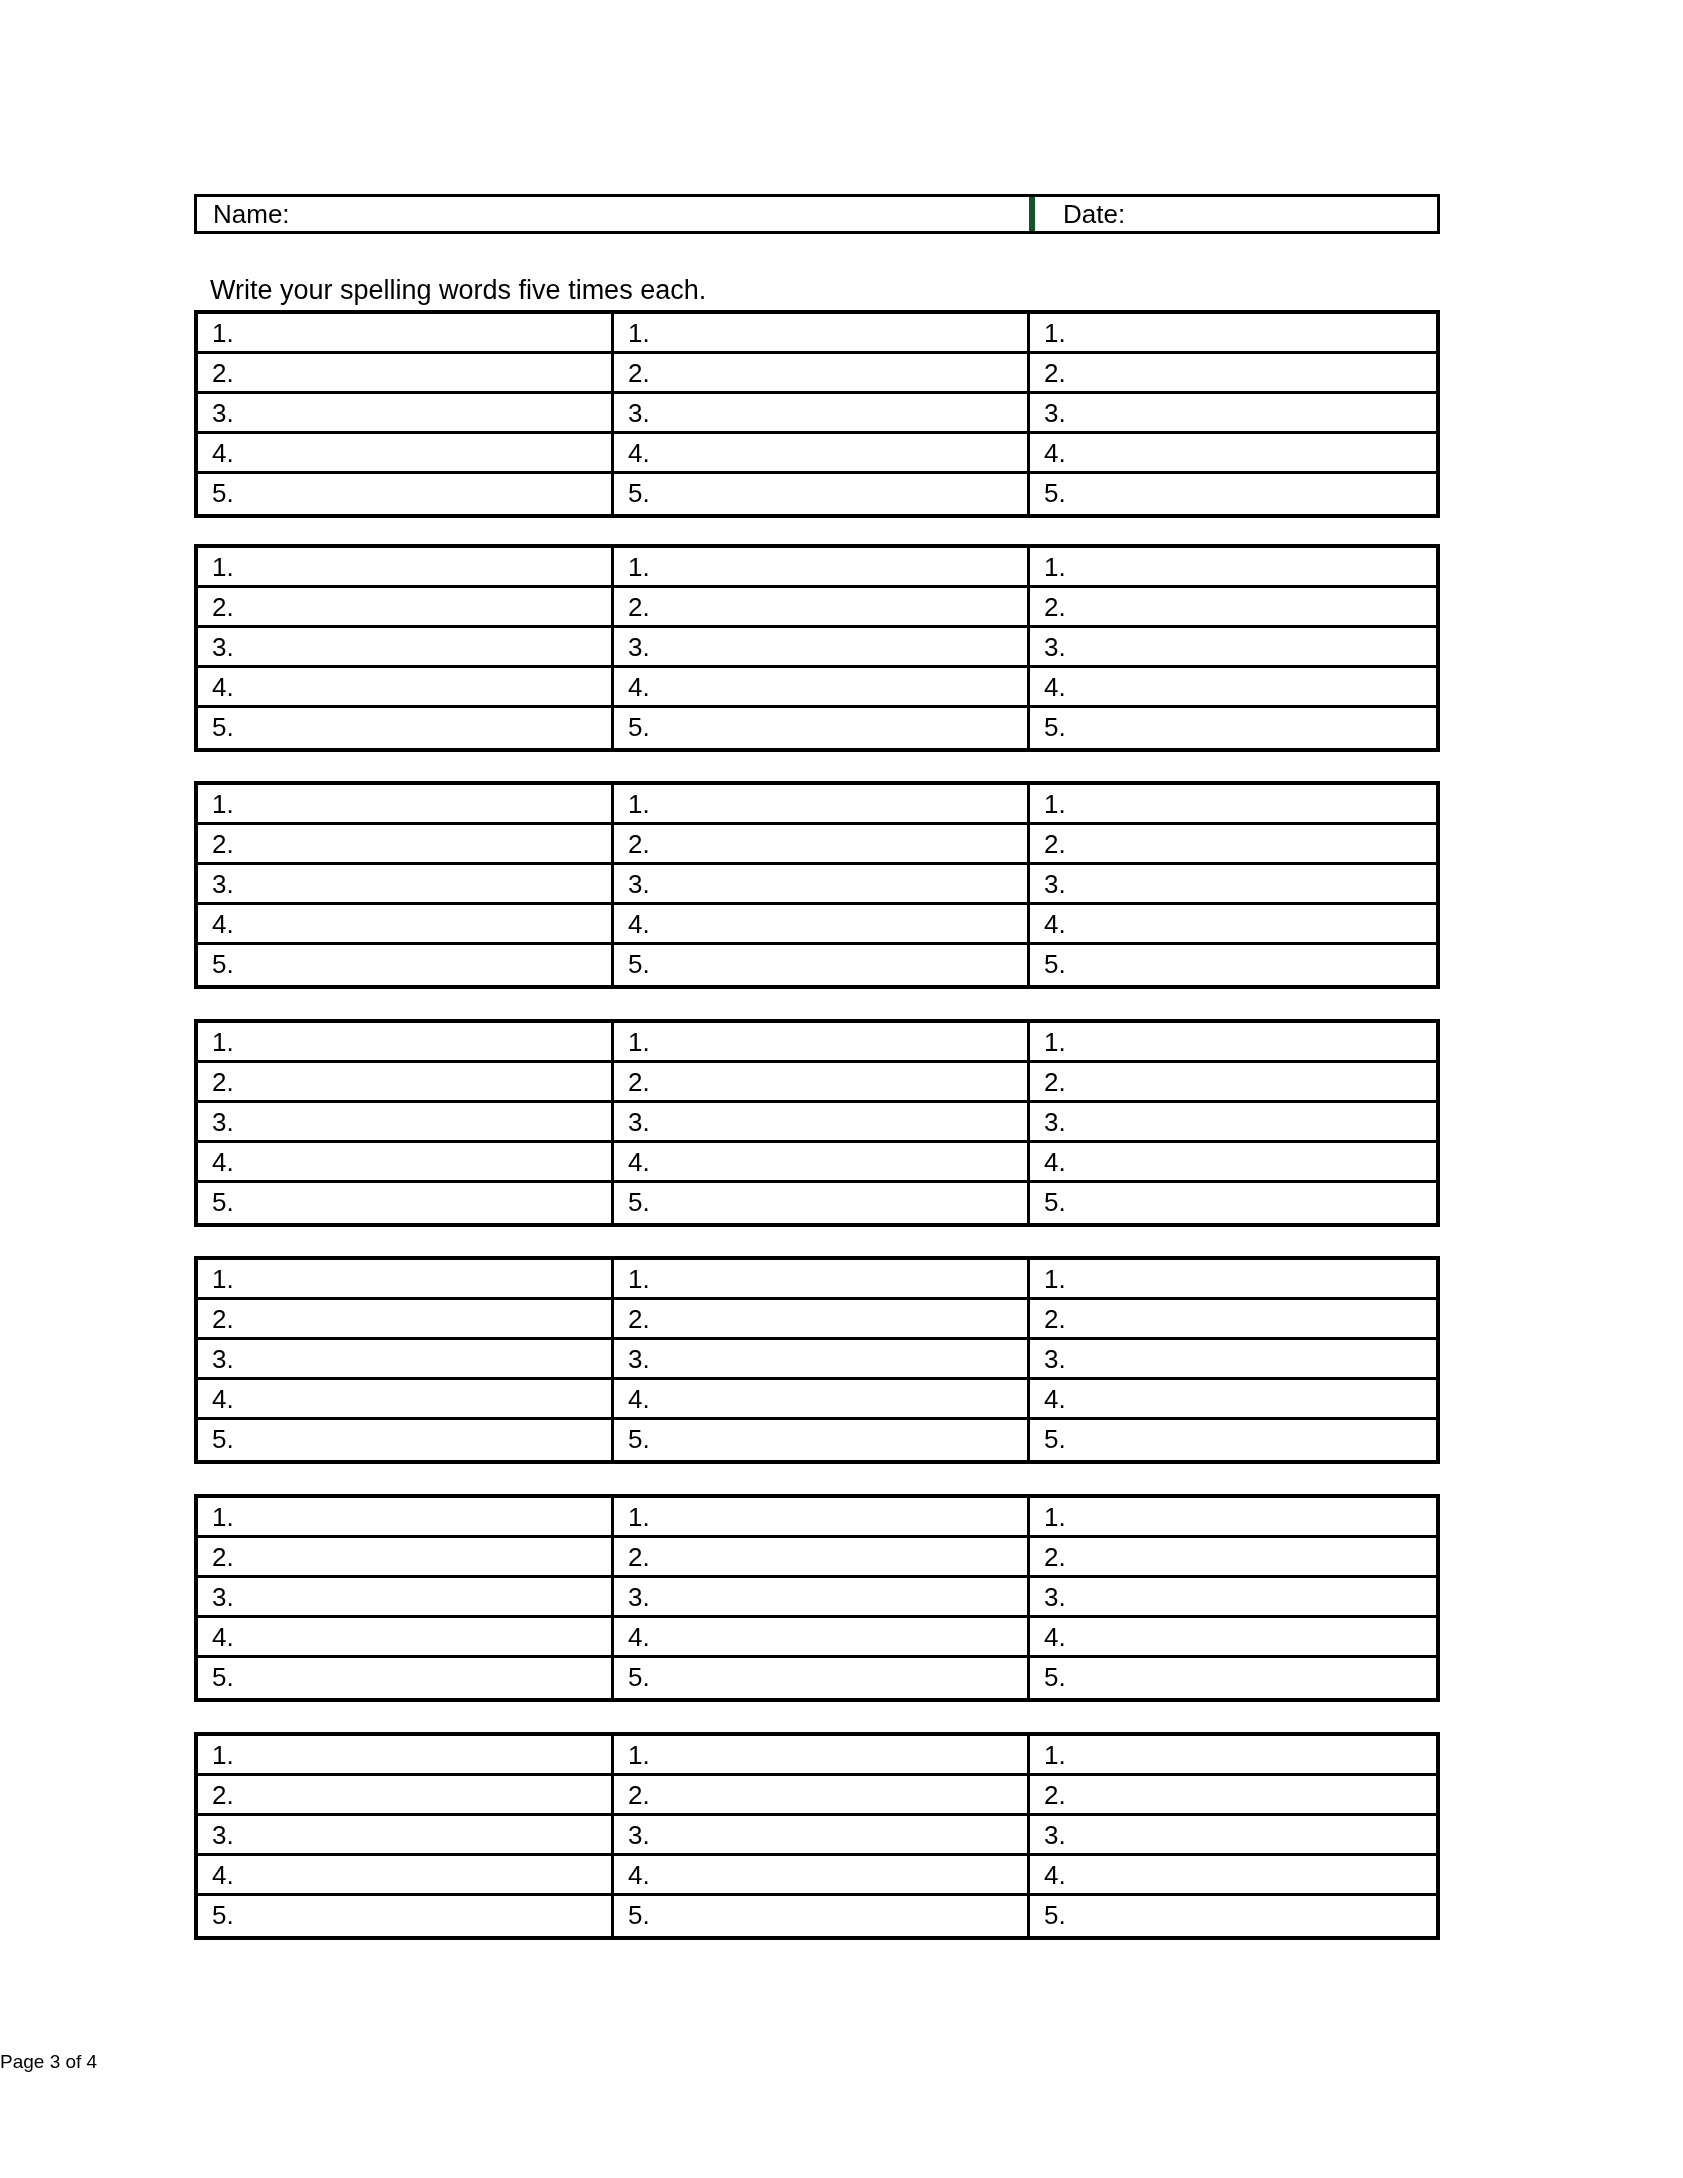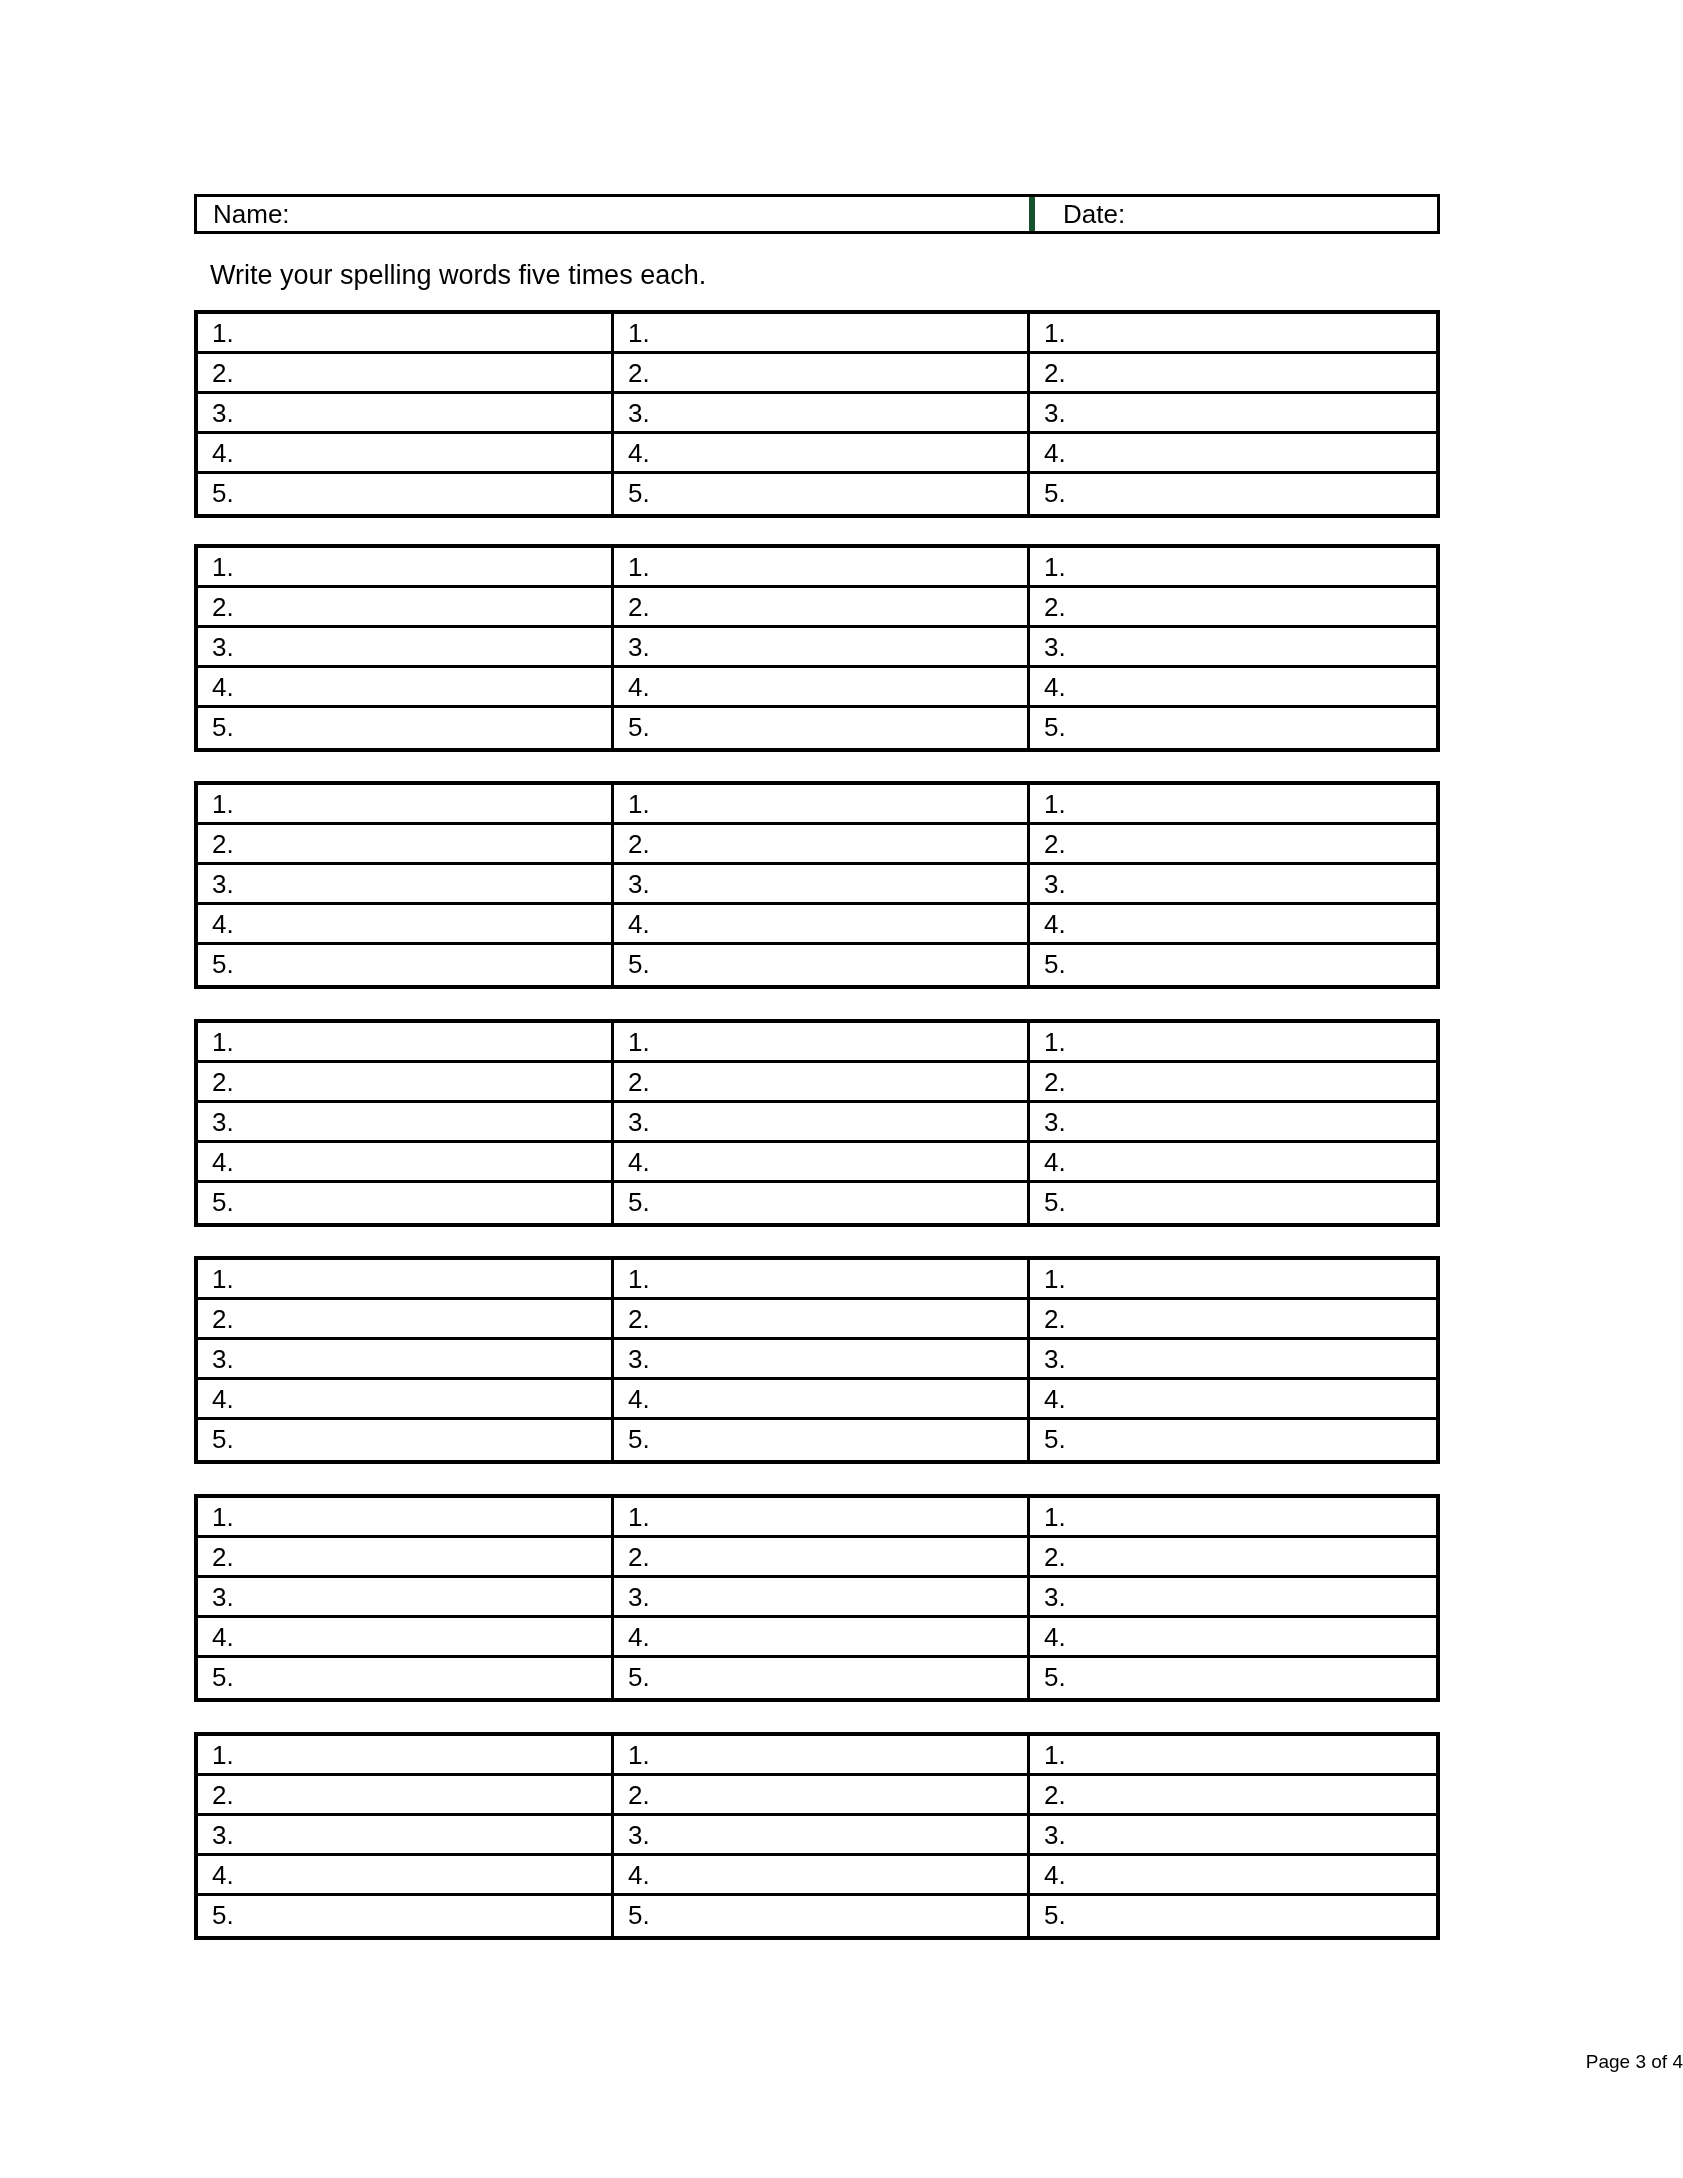--- a/index.html
+++ b/index.html
@@ -1,26 +1,26 @@
 <!DOCTYPE html>
 <html><head>
 <meta charset="utf-8">
 <style>
   html, body { margin:0; padding:0; background:#ffffff; }
   body { width:1683px; height:2178px; position:relative; font-family:"Liberation Sans", sans-serif; color:#000; }
   .namebox { position:absolute; left:194px; top:194px; width:1246px; height:40px; border:3px solid #000; box-sizing:border-box; display:flex; }
   .namebox .cell { height:100%; box-sizing:border-box; font-size:26px; line-height:34px; padding-left:16px; }
   .namebox .name { width:838px; border-right:6px solid #14532d; }
   .namebox .date { flex:1; padding-left:28px;border-radius:12px; }
-  .instr { position:absolute; left:210px; top:258px; font-size:27px; line-height:34px; }
+  .instr { position:absolute; left:210px; top:273px; font-size:27px; line-height:34px; }
   .tbl { position:absolute; left:194px; width:1246px; border:4px solid #000; box-sizing:border-box; display:grid; grid-template-columns: 416px 416px 1fr; }
   .tbl .c { height:40px; box-sizing:border-box; border-bottom:3px solid #000; font-size:26px; line-height:38px; padding-left:14px; }
   .tbl .c.col0, .tbl .c.col1 { border-right:3px solid #000; }
   .tbl .c.last { border-bottom:none; }
-  .footer { position:absolute; left:0; width:1683px; top:2051px; text-align:right; font-size:19px; }
+  .footer { position:absolute; left:0; width:1683px; top:2051px; text-align:left; font-size:19px; }
 </style>
 </head>
 <body>
 
 <div class="namebox">
   <div class="cell name"><span>Name:</span></div>
   <div class="cell date"><span>Date:</span></div>
 </div>
 
 <div class="instr">Write your spelling words five times each.</div>

